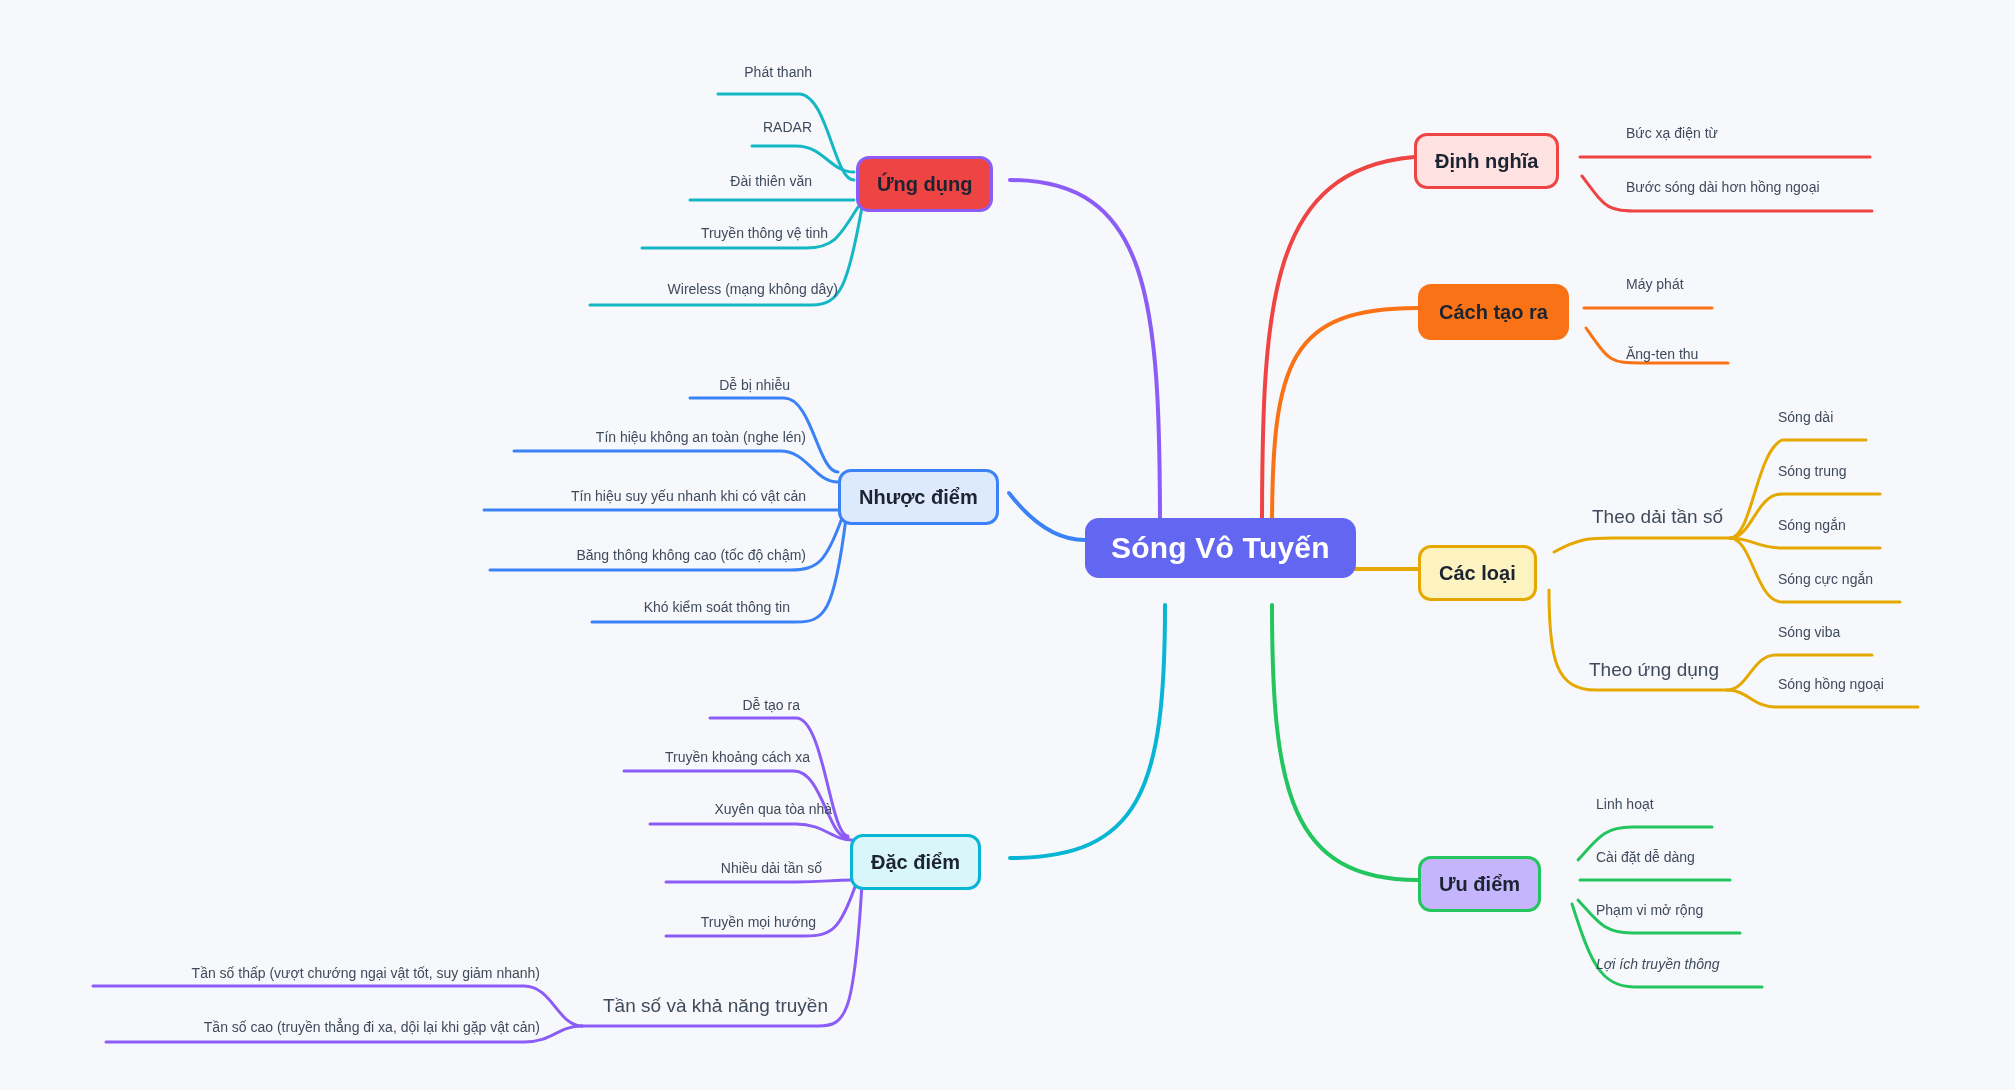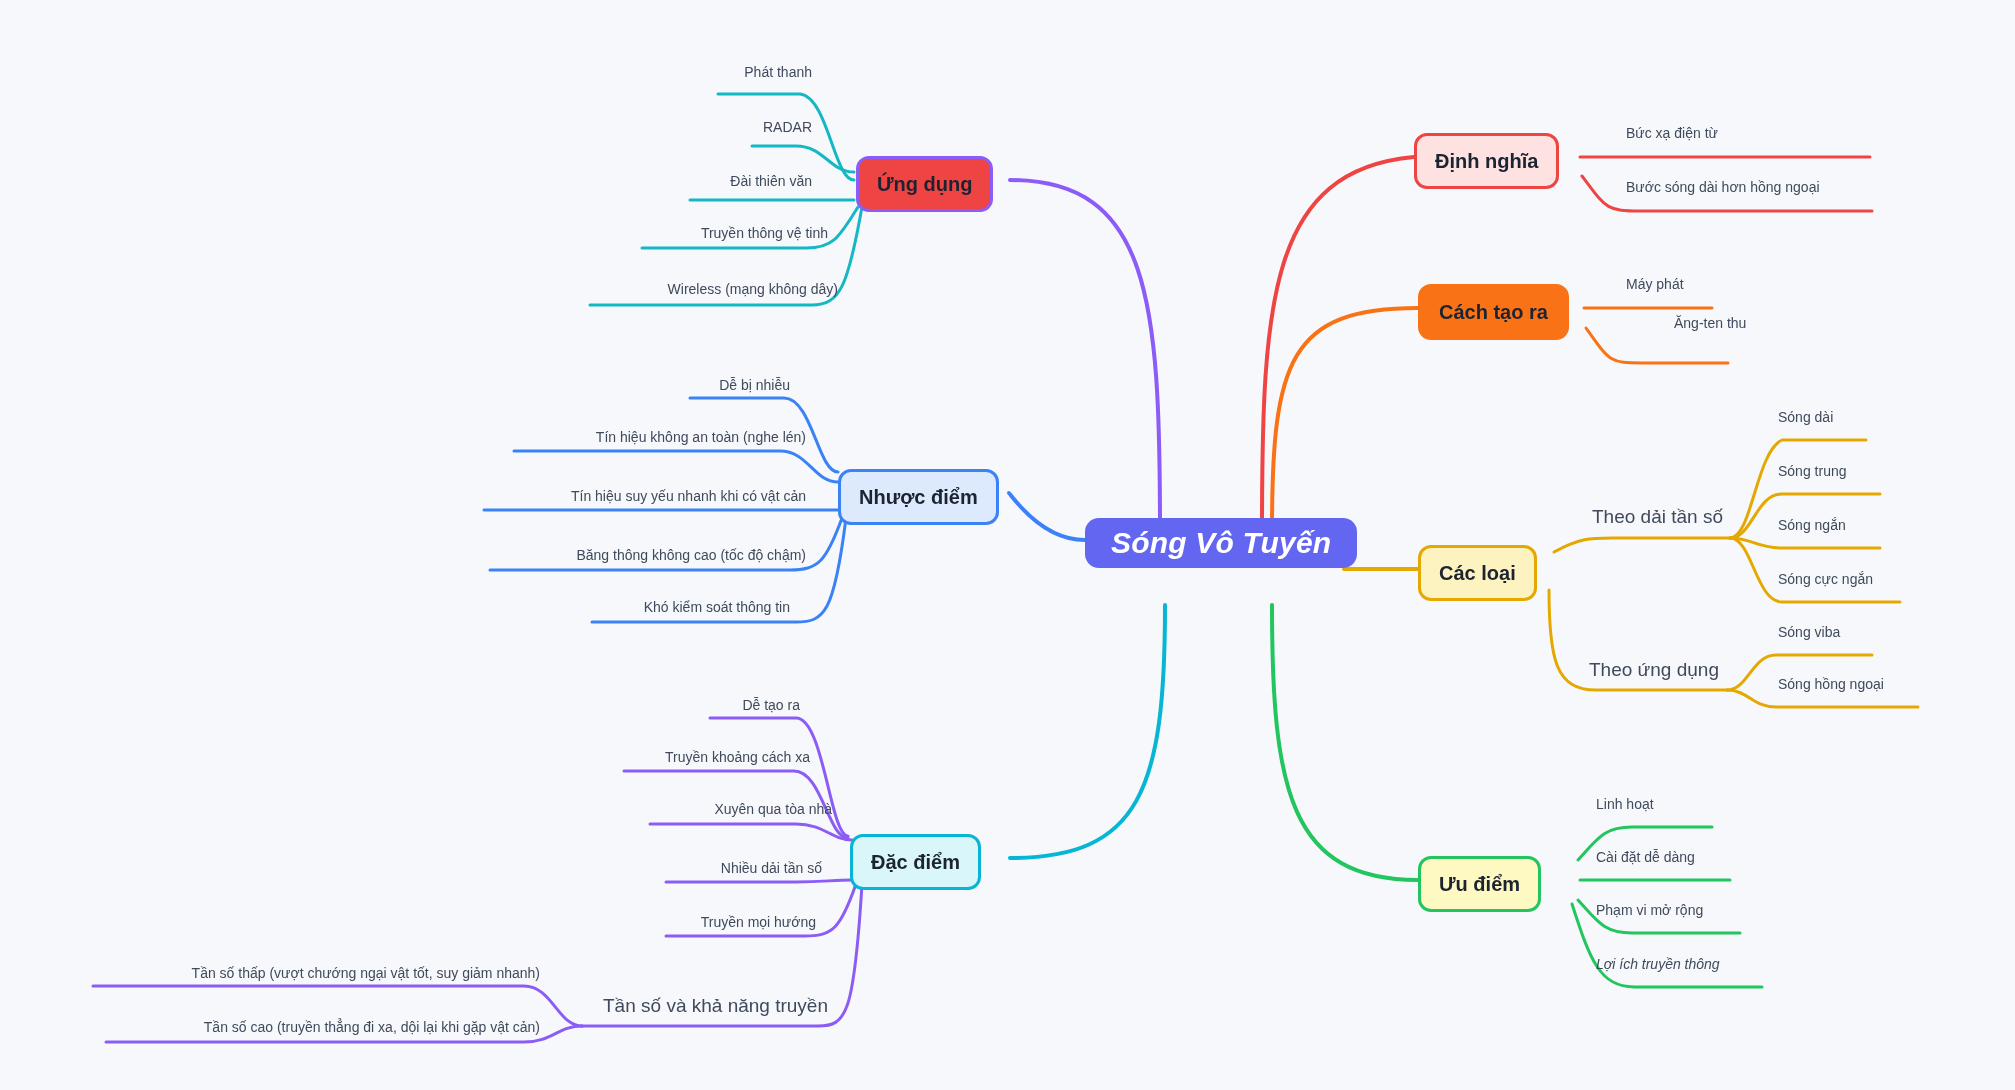--- a/index.html
+++ b/index.html
@@ -130,57 +130,57 @@
     <path d="M848,838 C828,838 822,771 794,771 L624,771" stroke="#8b5cf6" stroke-width="3"></path>
     <path d="M852,840 C832,840 824,824 796,824 L650,824" stroke="#8b5cf6" stroke-width="3"></path>
     <path d="M852,880 C832,880 824,882 796,882 L666,882" stroke="#8b5cf6" stroke-width="3"></path>
     <path d="M856,884 C840,930 832,936 804,936 L666,936" stroke="#8b5cf6" stroke-width="3"></path>
     <path d="M862,884 C854,1016 846,1026 818,1026 L582,1026" stroke="#8b5cf6" stroke-width="3"></path>
 
     <path d="M582,1026 C558,1026 552,986 524,986 L93,986" stroke="#8b5cf6" stroke-width="3"></path>
     <path d="M582,1026 C558,1026 552,1042 524,1042 L106,1042" stroke="#8b5cf6" stroke-width="3"></path>
   </svg>
 
-  <div class="root-node" style="left:1085px; top:518px; height:50px;font-style:italic;">
+  <div class="root-node" style="left:1085px; top:518px; height:60px;">
     <span>Sóng Vô Tuyến</span>
   </div>
 
   <div class="branch-node" style="left:1414px; top:133px; border-color:#ef4444; background:#fde2e1;">
     <span>Định nghĩa</span>
   </div>
 
   <div class="branch-node" style="left:1418px; top:284px; border-color:#f97316; background:#f97316;">
     <span>Cách tạo ra</span>
   </div>
 
   <div class="branch-node" style="left:1418px; top:545px; border-color:#e5a800; background:#fdf3c0;">
     <span>Các loại</span>
   </div>
 
-  <div class="branch-node" style="left:1418px; top:856px; border-color:#22c55e; background:#fef9c3;">
+  <div class="branch-node" style="left:1418px; top:856px; border-color:#22c55e; background:#c4b5fd;">
     <span>Ưu điểm</span>
   </div>
 
   <div class="branch-node" style="left:856px; top:156px; border-color:#8b5cf6; background:#ef4444;">
     <span>Ứng dụng</span>
   </div>
 
   <div class="branch-node" style="left:838px; top:469px; border-color:#3b82f6; background:#ddeafd;">
     <span>Nhược điểm</span>
   </div>
 
   <div class="branch-node" style="left:850px; top:834px; border-color:#06b6d4; background:#d9f7fb;">
     <span>Đặc điểm</span>
   </div>
 
   <div class="leaf-label" style="left:1626px; top:126px;">Bức xạ điện từ</div>
   <div class="leaf-label" style="left:1626px; top:180px;">Bước sóng dài hơn hồng ngoại</div>
 
   <div class="leaf-label" style="left:1626px; top:277px;">Máy phát</div>
-  <div class="leaf-label" style="left:1626px; top:316px;margin-left:48px;">Ăng-ten thu</div>
+  <div class="leaf-label" style="left:1626px; top:347px;">Ăng-ten thu</div>
 
   <div class="leaf-label mid-label" style="left:1592px; top:507px;">Theo dải tần số</div>
 
   <div class="leaf-label" style="left:1778px; top:410px;">Sóng dài</div>
   <div class="leaf-label" style="left:1778px; top:464px;">Sóng trung</div>
   <div class="leaf-label" style="left:1778px; top:518px;">Sóng ngắn</div>
   <div class="leaf-label" style="left:1778px; top:572px;">Sóng cực ngắn</div>
 
   <div class="leaf-label mid-label" style="left:1589px; top:660px;">Theo ứng dụng</div>
 

